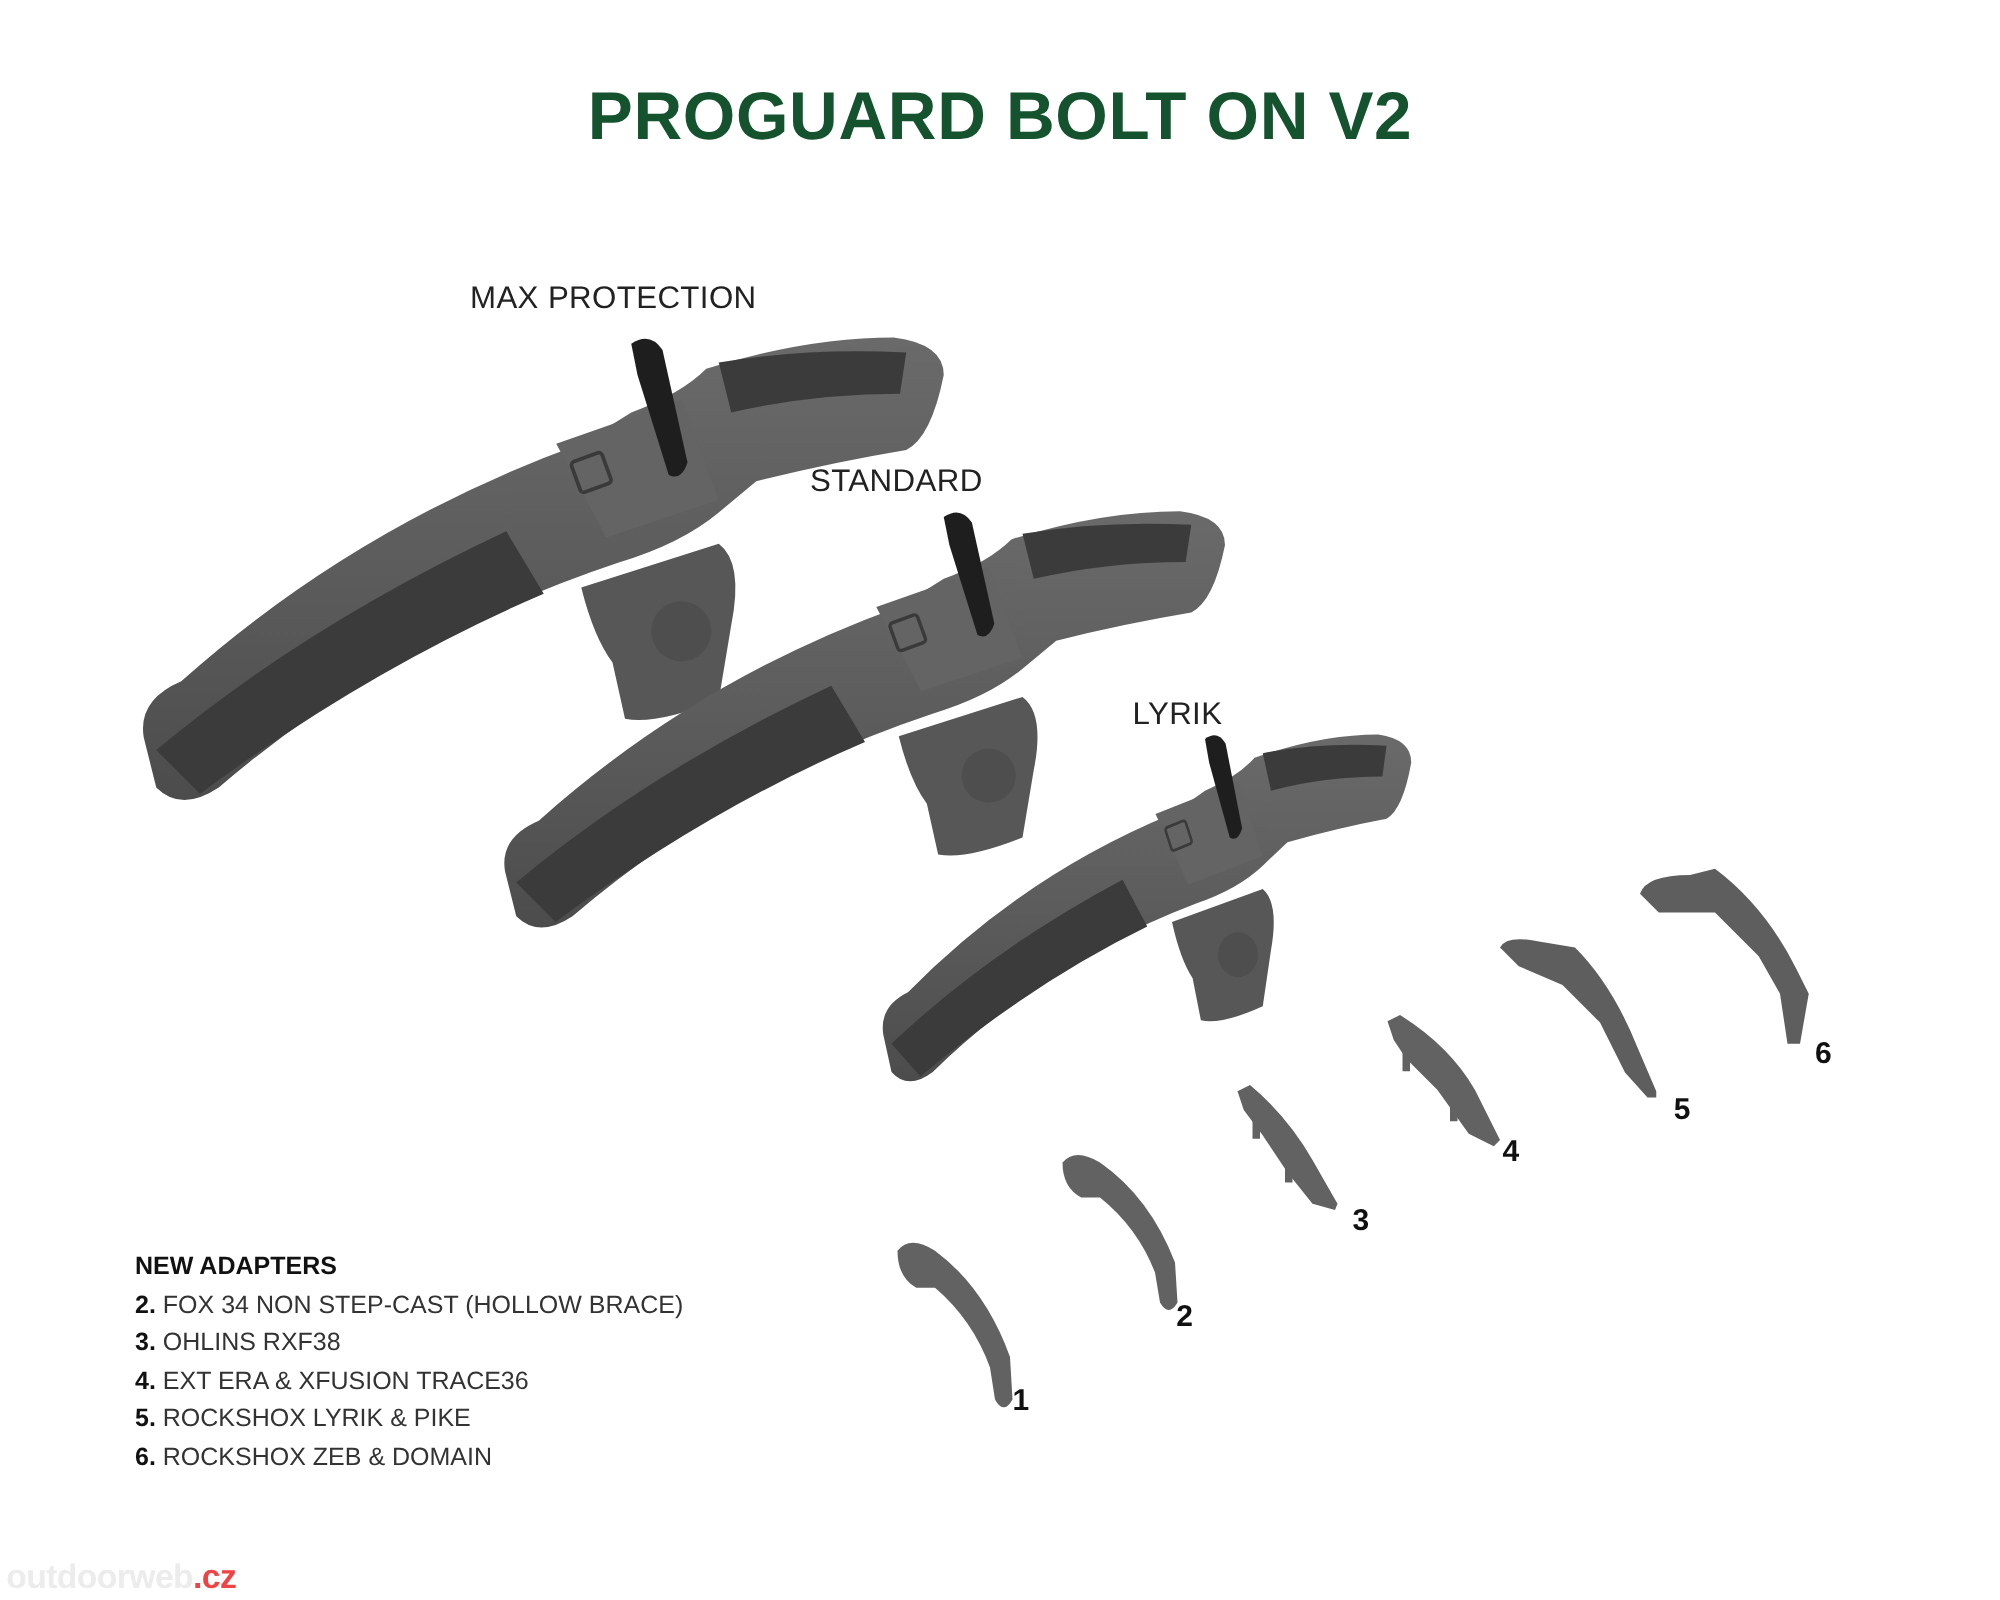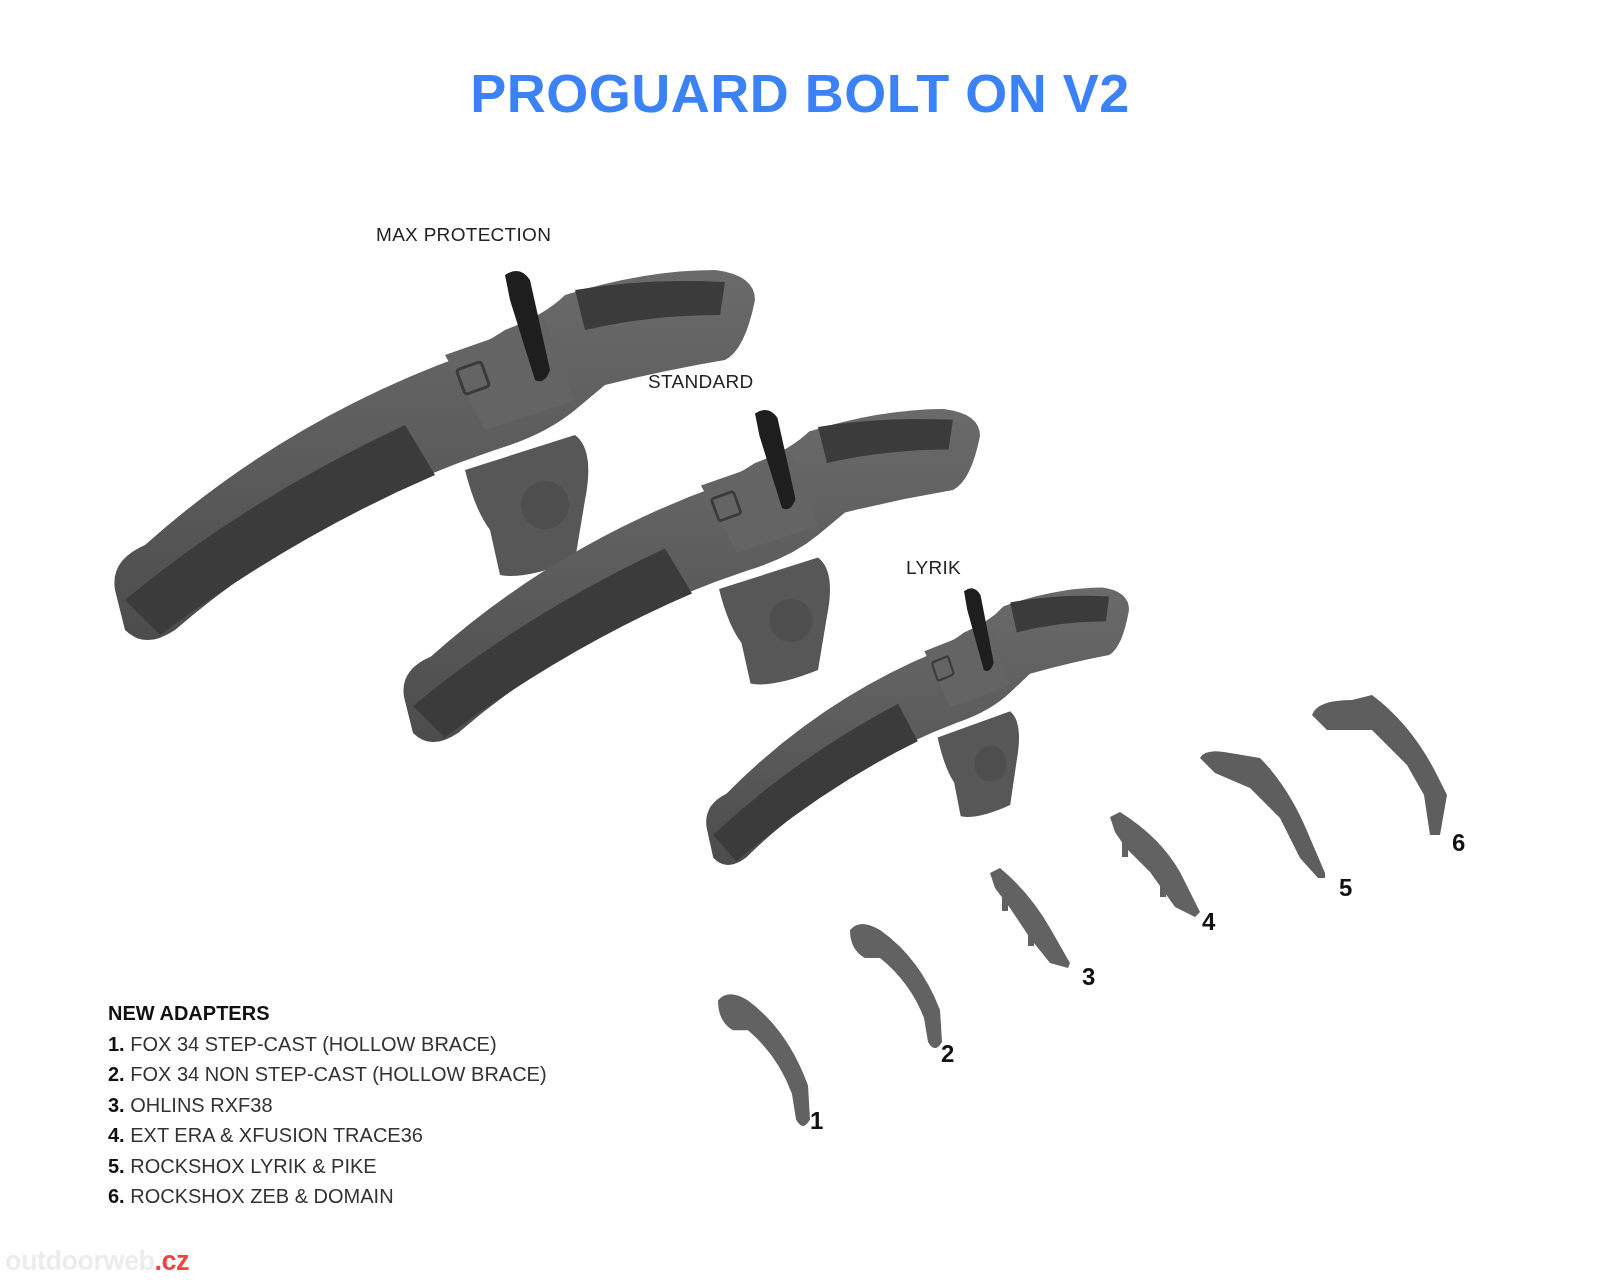--- a/index.html
+++ b/index.html
@@ -1,20 +1,20 @@
 <!DOCTYPE html>
 <html><head>
 <meta charset="utf-8">
 <style>
   html, body { margin: 0; padding: 0; background: #ffffff; }
   body { width: 1600px; height: 1280px; position: relative; overflow: hidden;
          font-family: "Liberation Sans", "DejaVu Sans", sans-serif; color: #111; }
   .title { position: absolute; left: 0; width: 1600px; top: 62px; text-align: center;
-           font-size: 54px; font-weight: 700; letter-spacing: 0.5px; color: #3b82f6; }
-  .variant-label { position: absolute; font-size: 19px; color: #222; letter-spacing: 0.3px; }
+           font-size: 54px; font-weight: 700; letter-spacing: 0.5px; color: #14532d; }
+  .variant-label { position: absolute; font-size: 25px; color: #222; letter-spacing: 0.3px; }
   .stage { position: absolute; left: 0; top: 0; width: 1600px; height: 1280px; }
   .adapter-num { position: absolute; font-size: 24px; font-weight: 700; color: #111; }
   .legend { position: absolute; left: 108px; top: 998px; font-size: 20px; line-height: 30.5px; color: #333; }
   .legend .heading { font-weight: 700; color: #111; }
   .legend .num { font-weight: 700; color: #111; }
   .watermark { position: absolute; left: 5px; top: 1246px; font-size: 27px; font-weight: 700;
                letter-spacing: -0.5px; }
   .watermark .w1 { color: #ececec; }
   .watermark .w2 { color: #ef4444; }
 </style>
@@ -93,21 +93,20 @@
 
 <div class="adapter-num" style="left:810px; top:1107px;">1</div>
 <div class="adapter-num" style="left:941px; top:1040px;">2</div>
 <div class="adapter-num" style="left:1082px; top:963px;">3</div>
 <div class="adapter-num" style="left:1202px; top:908px;">4</div>
 <div class="adapter-num" style="left:1339px; top:874px;">5</div>
 <div class="adapter-num" style="left:1452px; top:829px;">6</div>
 
 <div class="legend">
   <div class="heading">NEW ADAPTERS</div>
-  <div><span class="num">1.</span> <span>FOX 34 STEP-CAST (HOLLOW BRACE)</span></div>
   <div><span class="num">2.</span> <span>FOX 34 NON STEP-CAST (HOLLOW BRACE)</span></div>
   <div><span class="num">3.</span> <span>OHLINS RXF38</span></div>
   <div><span class="num">4.</span> <span>EXT ERA &amp; XFUSION TRACE36</span></div>
   <div><span class="num">5.</span> <span>ROCKSHOX LYRIK &amp; PIKE</span></div>
   <div><span class="num">6.</span> <span>ROCKSHOX ZEB &amp; DOMAIN</span></div>
 </div>
 
 <div class="watermark">
   <span class="w1">outdoorweb</span><span class="w2">.cz</span>
 </div>

